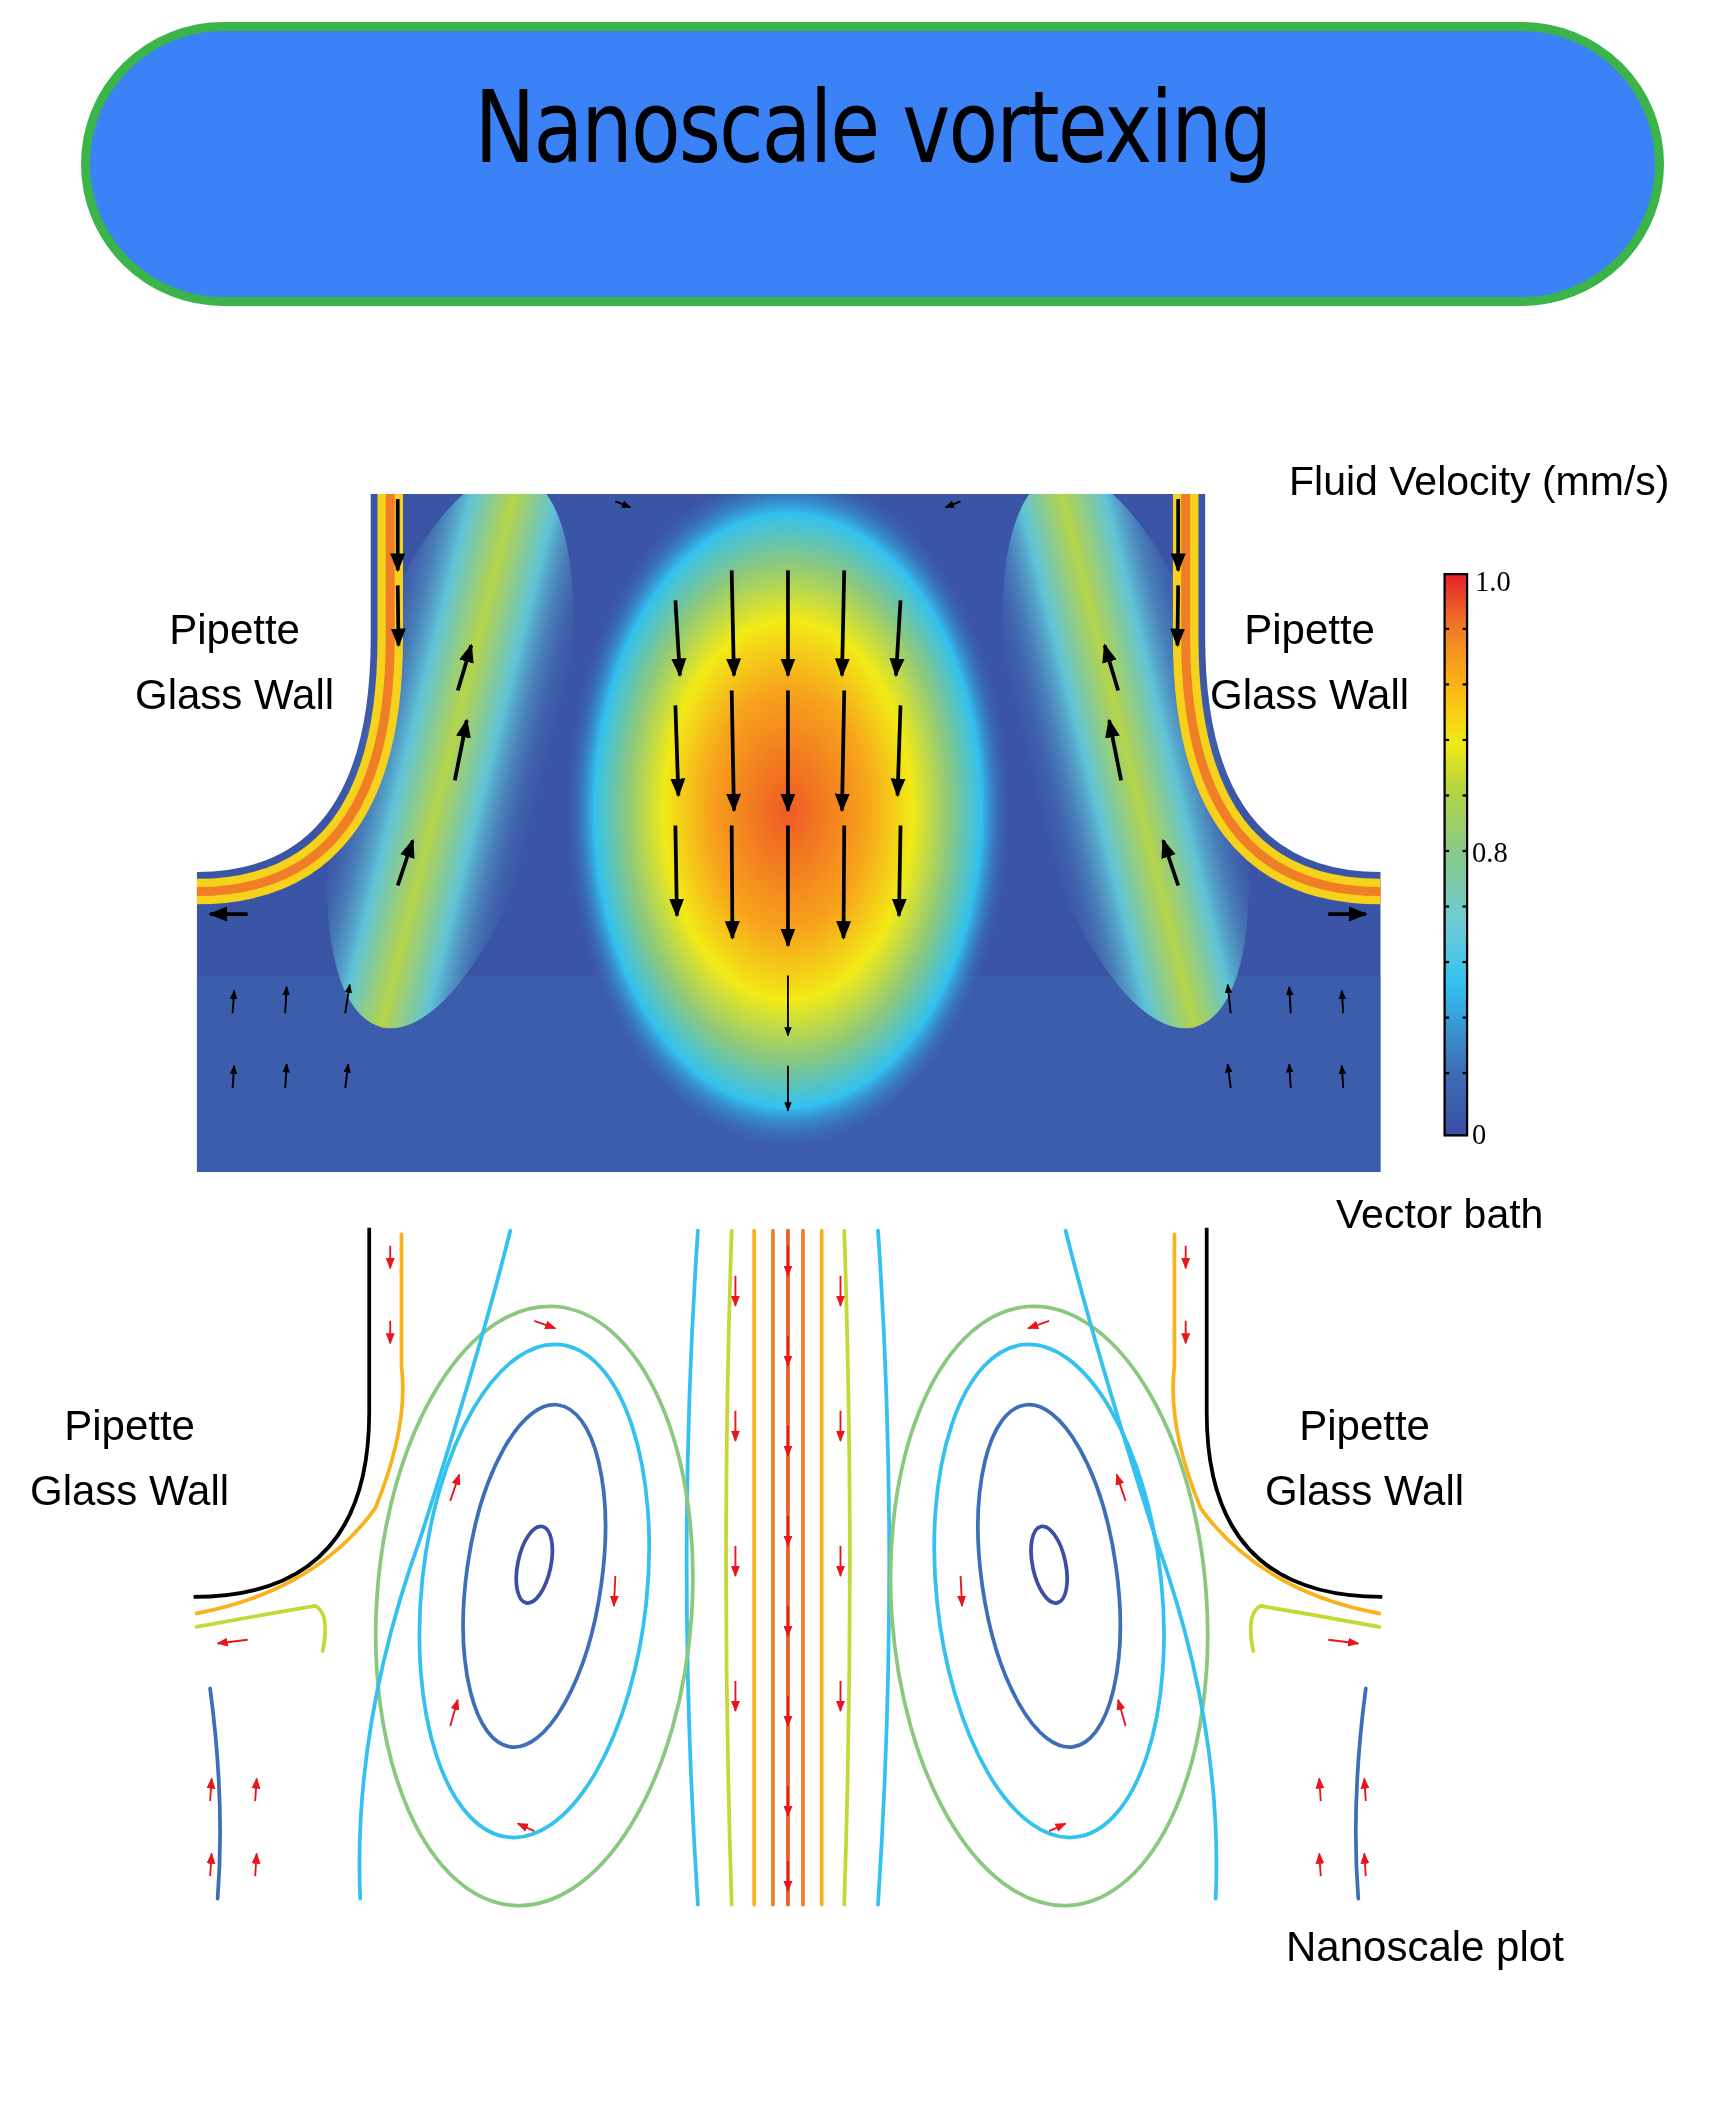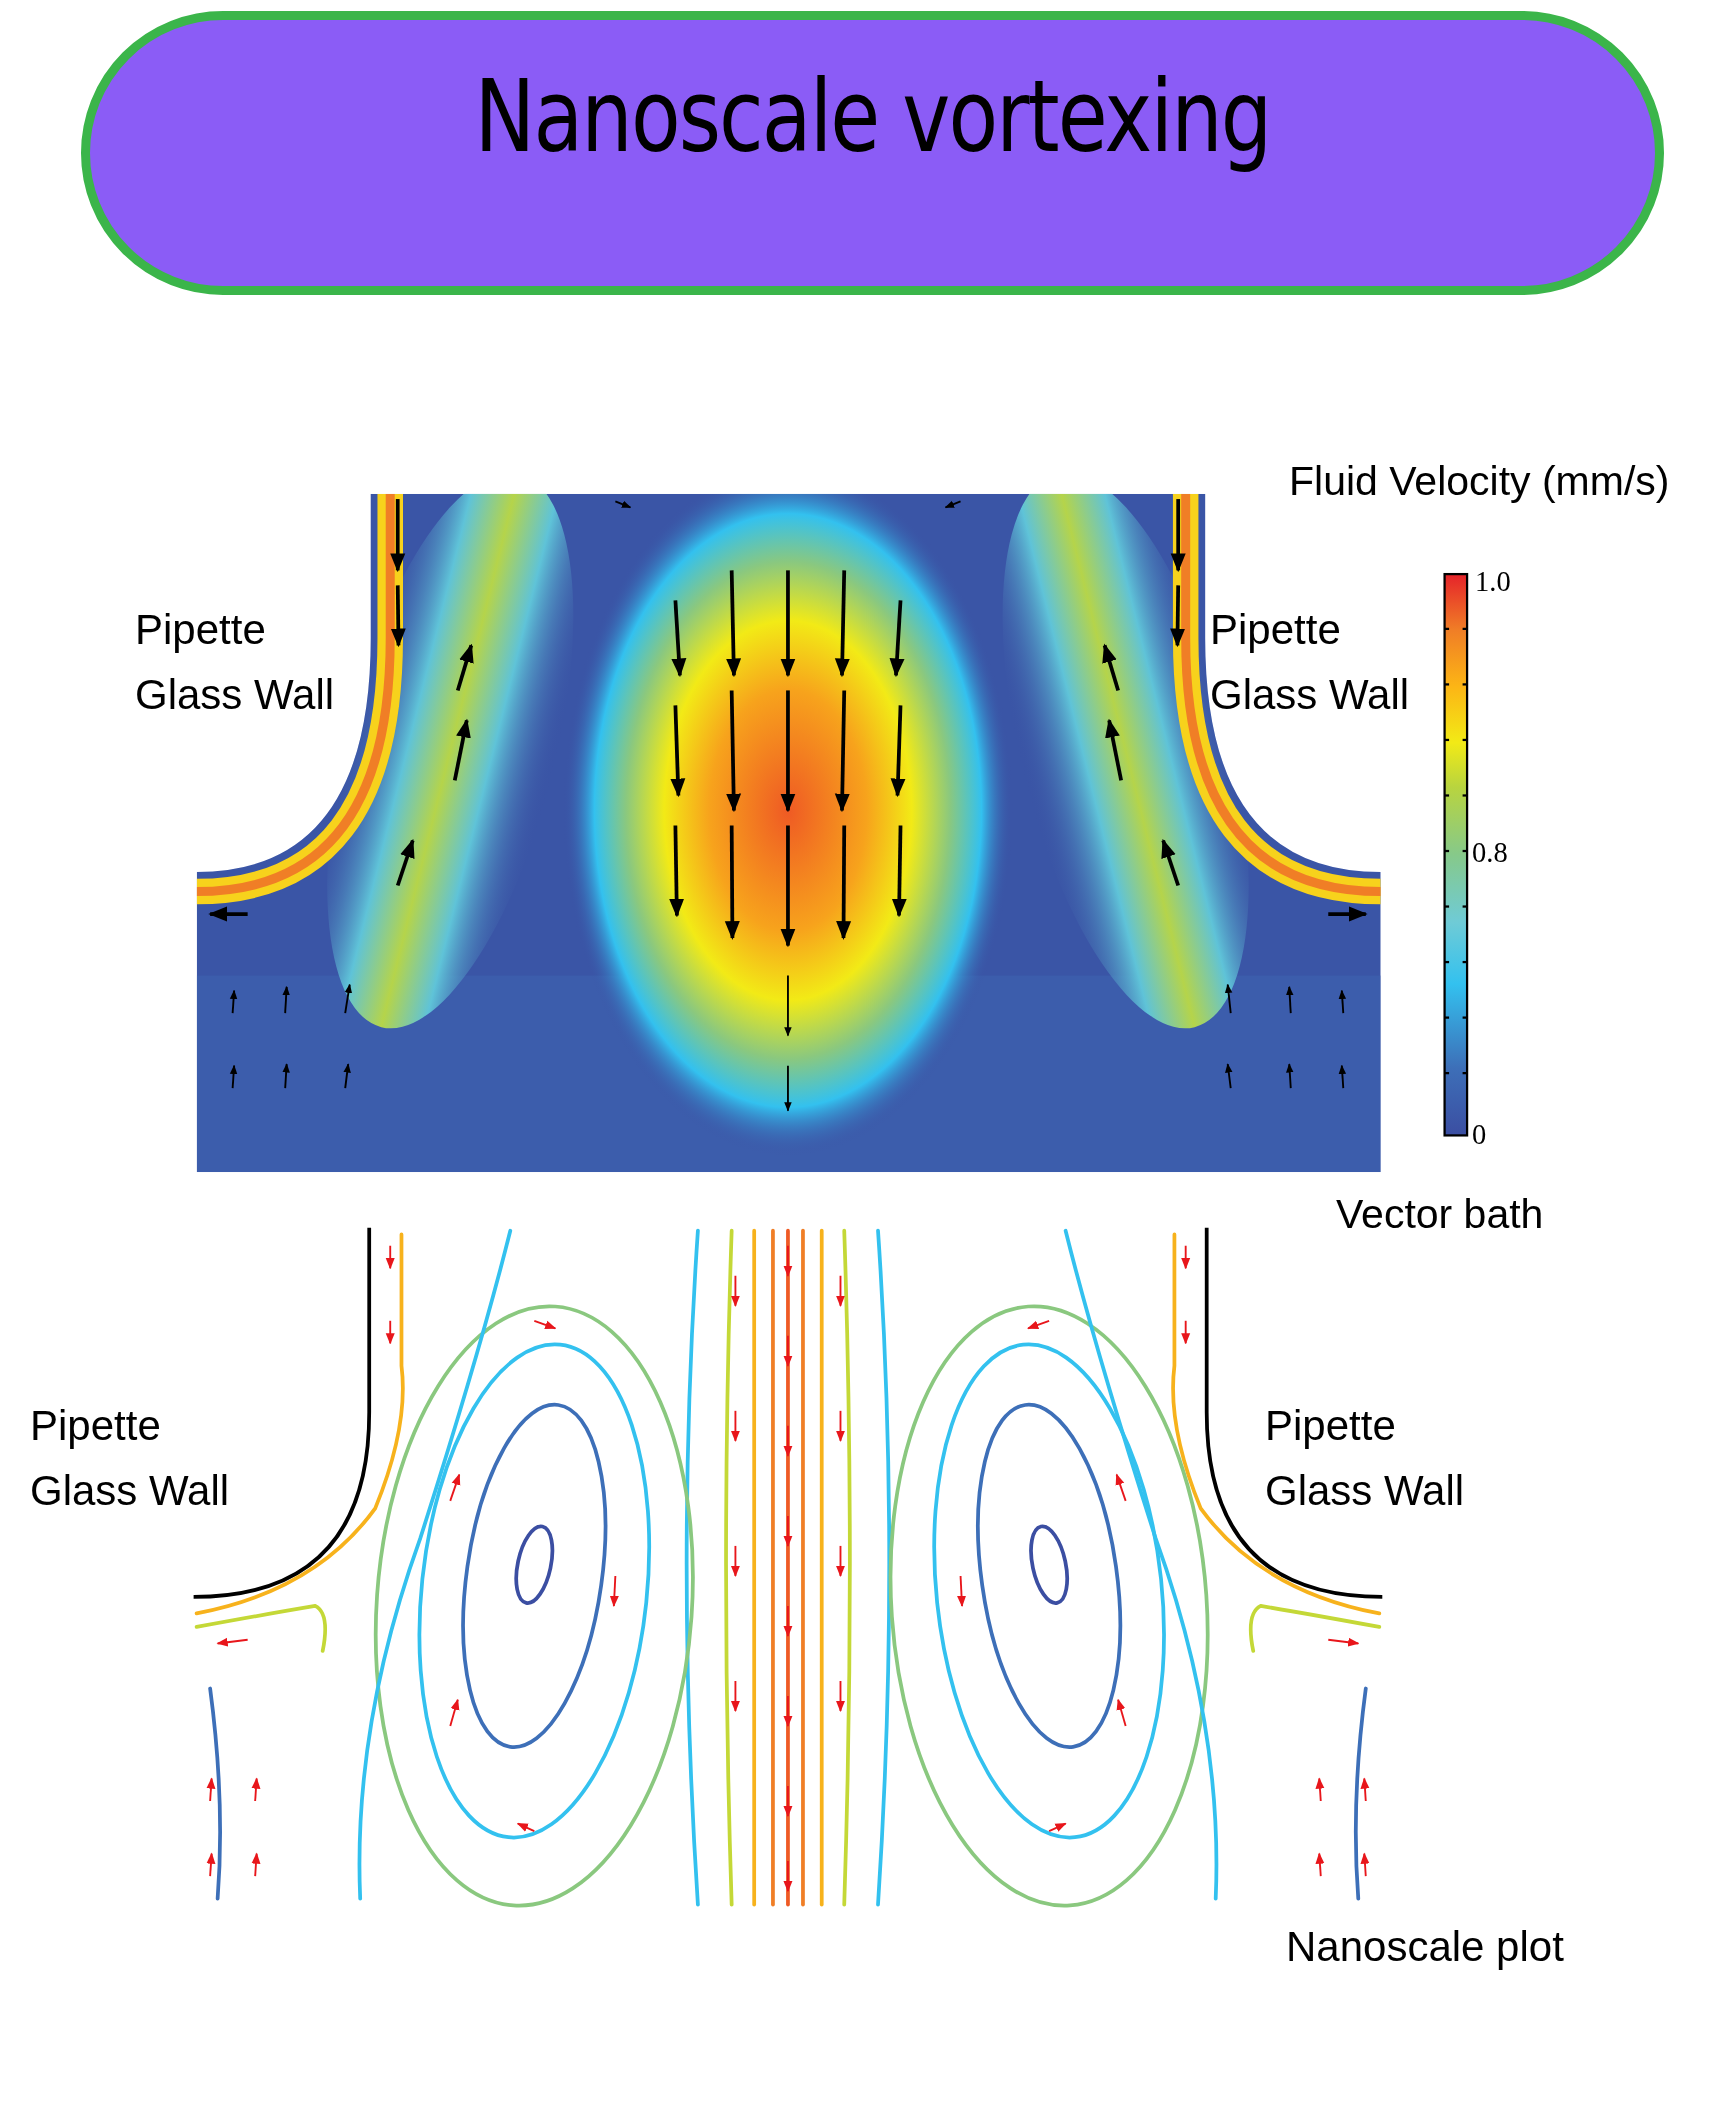--- a/index.html
+++ b/index.html
@@ -1,19 +1,19 @@
 <!DOCTYPE html>
 <html style="font-size:12px"><head>
 <meta charset="utf-8">
 <style>
   html,body{margin:0;padding:0;background:#ffffff;}
   body{width:1735px;height:2108px;position:relative;overflow:hidden;font-family:"Liberation Sans",sans-serif;color:#000;}
-  .title-box{position:absolute;left:81px;top:11px;width:1583px;height:284px;background:#8b5cf6;border:9px solid #3bb54a;border-radius:143px;box-sizing:border-box;}
+  .title-box{position:absolute;left:81px;top:22px;width:1583px;height:284px;background:#3b82f6;border:9px solid #3bb54a;border-radius:143px;box-sizing:border-box;}
   .title-text{position:absolute;left:0;right:0;top:39px;text-align:center;font-size:99px;font-family:"DejaVu Sans",sans-serif;letter-spacing:-2.3px;transform:scaleX(0.82);}
-  .label{position:absolute;font-size:42px;line-height:1.55;white-space:nowrap;}
+  .label{position:absolute;font-size:42px;line-height:1.55;text-align:center;white-space:nowrap;}
   .serif{font-family:"Liberation Serif",serif;}
   svg{position:absolute;left:0;top:0;}
 </style>
 </head>
 <body>
 
 <div class="title-box">
   <div class="title-text">Nanoscale vortexing</div>
 </div>
 

